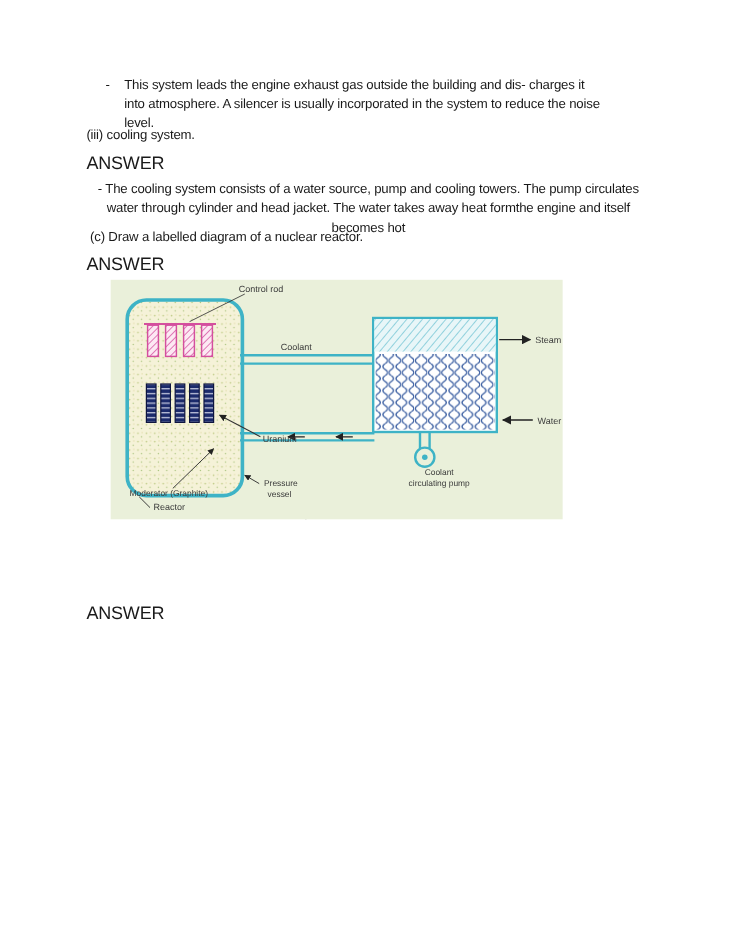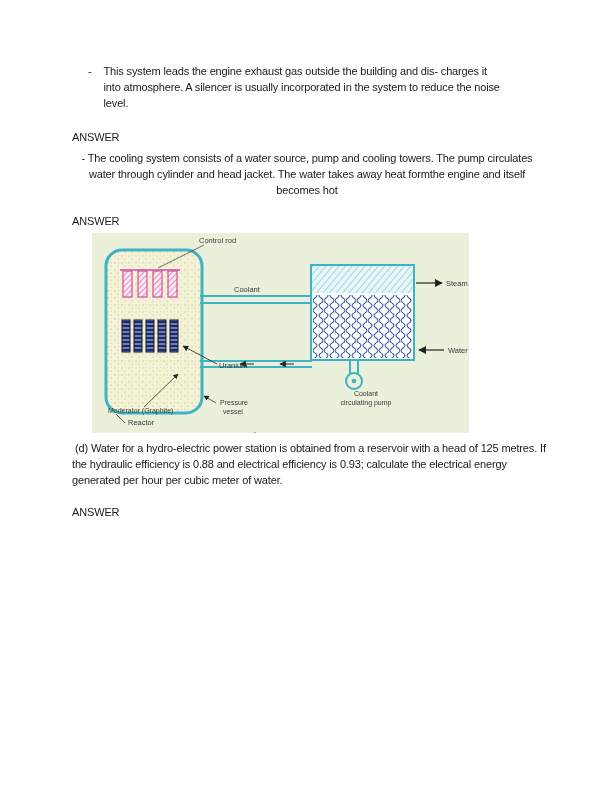--- a/index.html
+++ b/index.html
@@ -1,39 +1,41 @@
 <!DOCTYPE html>
 <html><head>
 <meta charset="utf-8">
 <style>
   html,body{margin:0;padding:0;background:#ffffff;}
   body{width:612px;height:792px;position:relative;font-family:"Liberation Sans",sans-serif;color:#1a1a1a;}
   .page{position:absolute;inset:0;background:#ffffff;overflow:hidden;}
   .txt{position:absolute;font-size:11px;line-height:16px;letter-spacing:-0.15px;}
   .bullet-row{display:flex;gap:12px;}
   .bullet-marker{flex:0 0 auto;}
-  .answer{font-size:11px;}
+  .answer{font-size:15px;}
   .diagram-wrap{position:absolute;left:68px;top:233px;width:377px;height:200px;padding-left:24px;}
   svg text{font-family:"Liberation Sans",sans-serif;fill:#3a3a3a;}
 </style>
 </head>
 <body>
 
 <div class="page">
 
   <div class="txt bullet-row" style="left:88px;top:63px;width:412px;">
     <span class="bullet-marker">-</span>
     <span>This system leads the engine exhaust gas outside the building and dis- charges it into atmosphere. A silencer is usually incorporated in the system to reduce the noise level.</span>
   </div>
 
+  <div class="txt" style="left:72px;top:105px;width:460px;">(iii) cooling system.</div>
 
   <div class="txt answer" style="left:72px;top:129px;">ANSWER</div>
 
   <div class="txt" style="left:72px;top:150px;width:470px;text-align:center;">- The cooling system consists of a water source, pump and cooling towers. The pump circulates water through cylinder and head jacket. The water takes away heat formthe engine and itself becomes hot</div>
 
+  <div class="txt" style="left:75px;top:190px;width:460px;">(c) Draw a labelled diagram of a nuclear reactor.</div>
 
   <div class="txt answer" style="left:72px;top:213px;">ANSWER</div>
 
   <div class="diagram-wrap">
     <svg width="377" height="200" viewBox="0 0 377 200">
       <defs>
         <pattern id="speckle" width="7" height="7" patternUnits="userSpaceOnUse">
           <rect width="7" height="7" fill="#f5f2d8"></rect>
           <circle cx="2" cy="2" r="0.7" fill="#c2cd8a"></circle>
           <circle cx="5" cy="5" r="0.6" fill="#a9c47e"></circle>
@@ -123,17 +125,16 @@
       <text x="274" y="163" font-size="7" text-anchor="middle">Coolant</text>
       <text x="274" y="172" font-size="7" text-anchor="middle">circulating pump</text>
       <text x="16" y="180" font-size="7">Moderator (Graphite)</text>
       <text x="128" y="172" font-size="7">Pressure</text>
       <text x="131" y="181" font-size="7">vessel</text>
       <text x="36" y="192" font-size="7.5">Reactor</text>
       <text x="176" y="206" font-size="8.5" text-anchor="middle">Nuclear reactor</text>
     </svg>
   </div>
 
-  <div class="txt" style="left:72px;top:440px;width:474px;text-indent:3px;">(d) Water for a hydro-electric power station is obtained from a reservoir with a head of 125 metres. If the hydraulic efficiency is 0.88 and electrical efficiency is 0.93; calculate the electrical energy generated per hour per cubic meter of water.</div>
 
   <div class="txt answer" style="left:72px;top:504px;">ANSWER</div>
 
 </div>
 
 </body></html>

